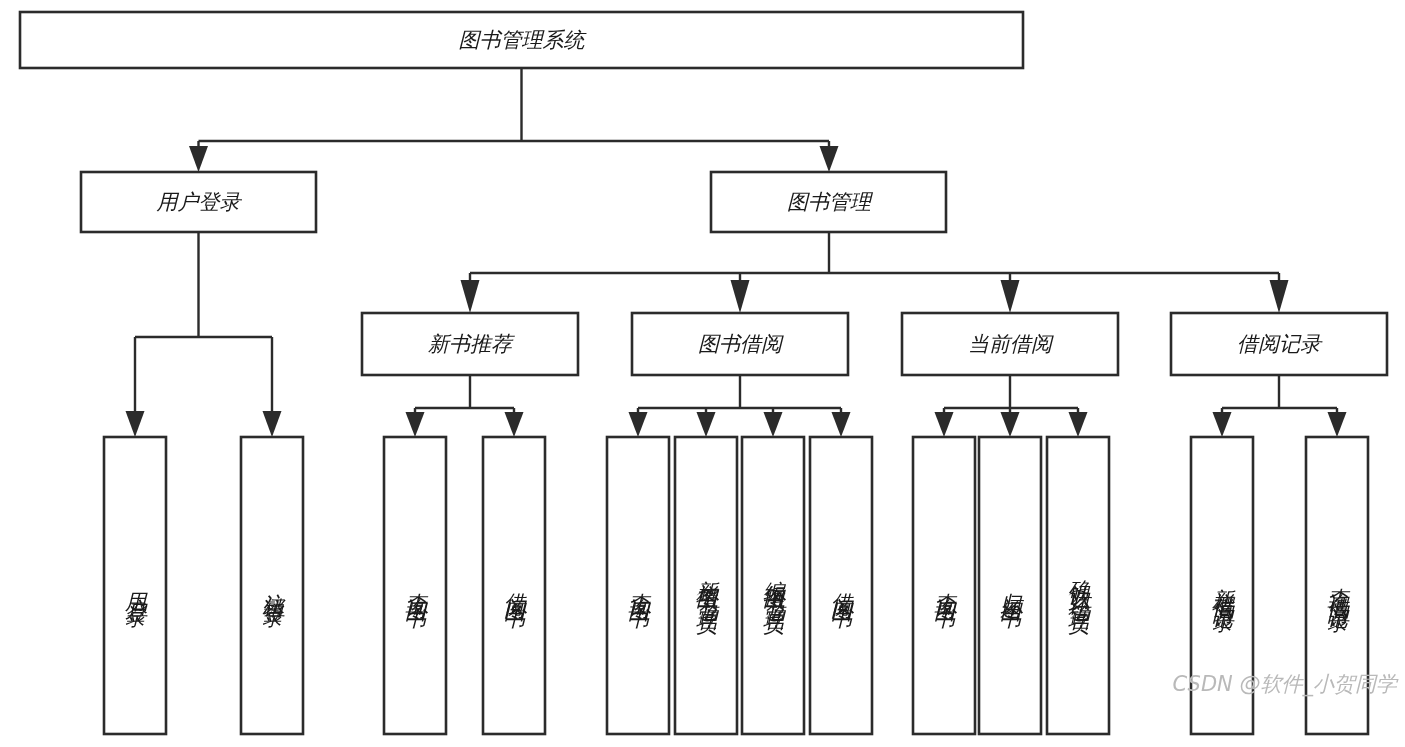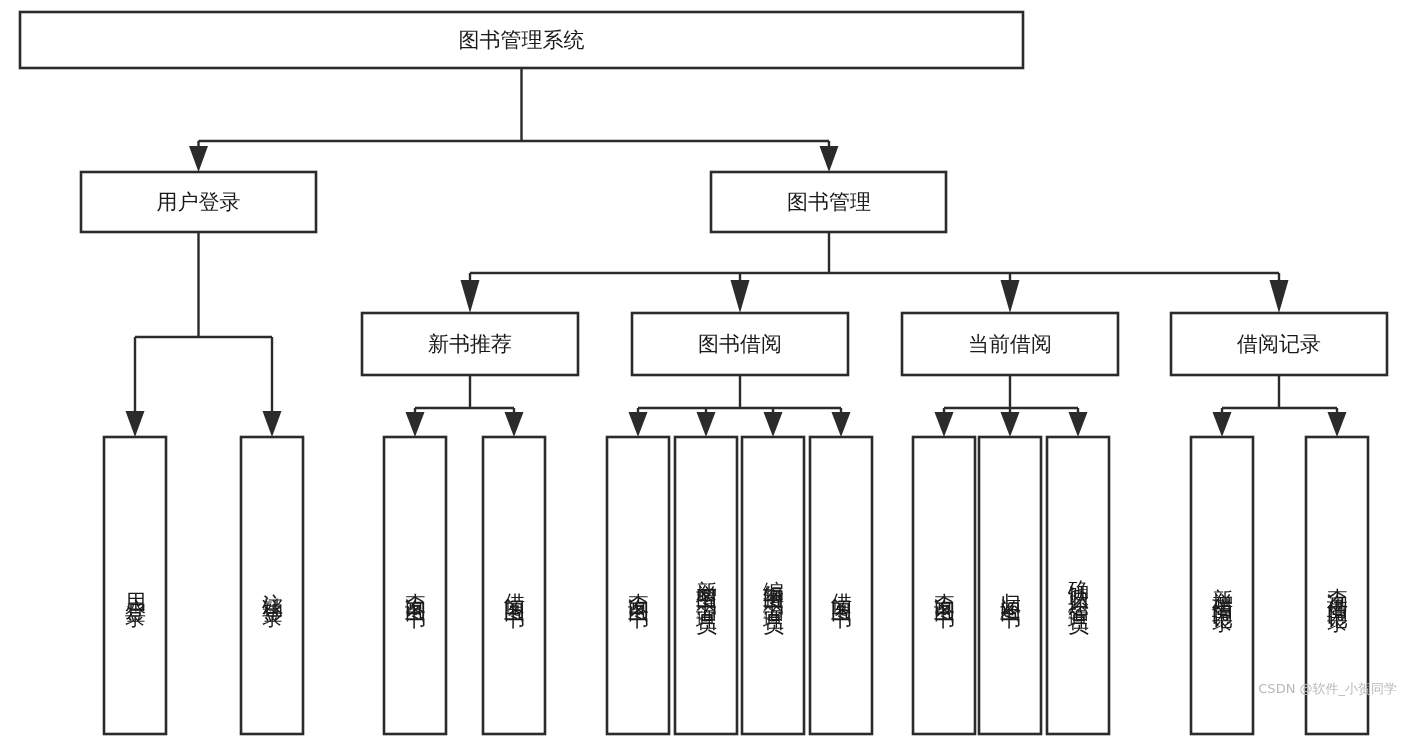--- a/index.html
+++ b/index.html
@@ -12,20 +12,21 @@
     width: 1405px;
     height: 747px;
     font-family: "DejaVu Sans", "Liberation Sans", sans-serif;
     overflow: hidden;
   }
   #diagram-root {
     position: relative;
     width: 1405px;
     height: 704px;
     background: #ffffff;
+    font-style: italic;
   }
   svg#flow-svg {
     position: absolute;
     top: 0;
     left: 0;
     width: 1405px;
     height: 747px;
     display: block;
   }
   .node-rect {
@@ -64,21 +65,21 @@
     display: flex;
     align-items: center;
     justify-content: center;
     user-select: none;
   }
   .watermark {
     position: absolute;
     right: 8px;
     bottom: 6px;
     font-family: "DejaVu Sans", "Liberation Sans", sans-serif;
-    font-size: 13px;
+    font-size: 21px;
     color: #b9b9b9;
     white-space: nowrap;
     user-select: none;
   }
 </style>
 </head>
 <body>
 
 <div id="diagram-root">
 

